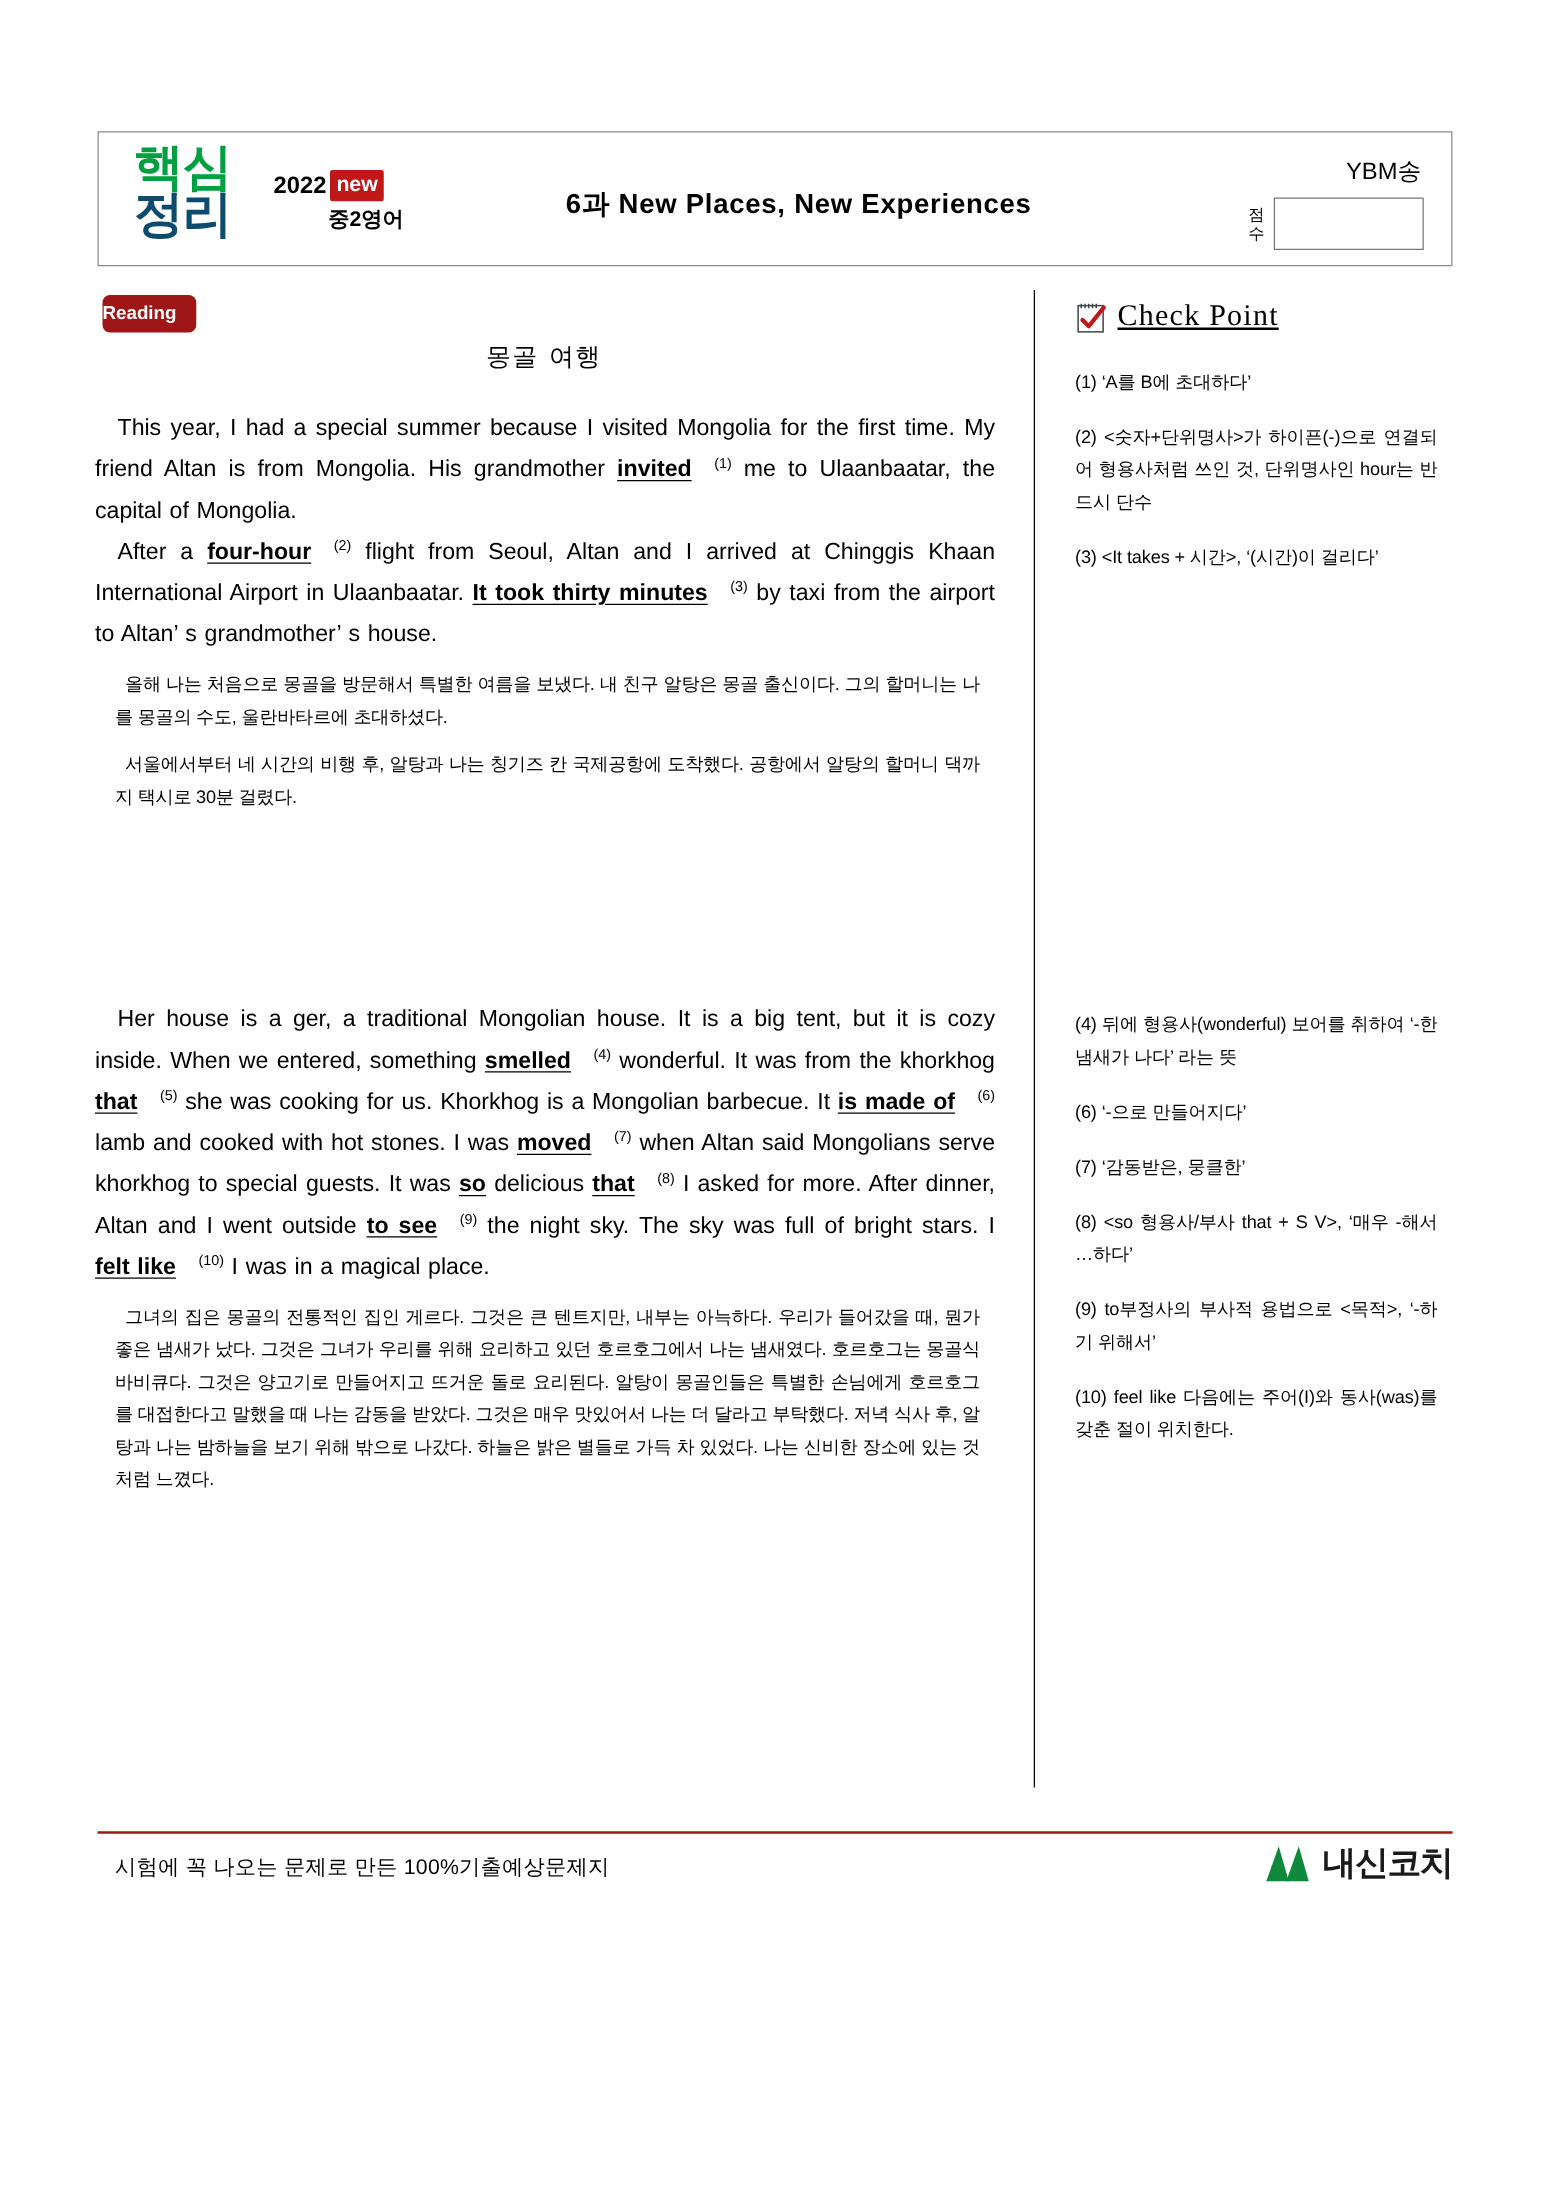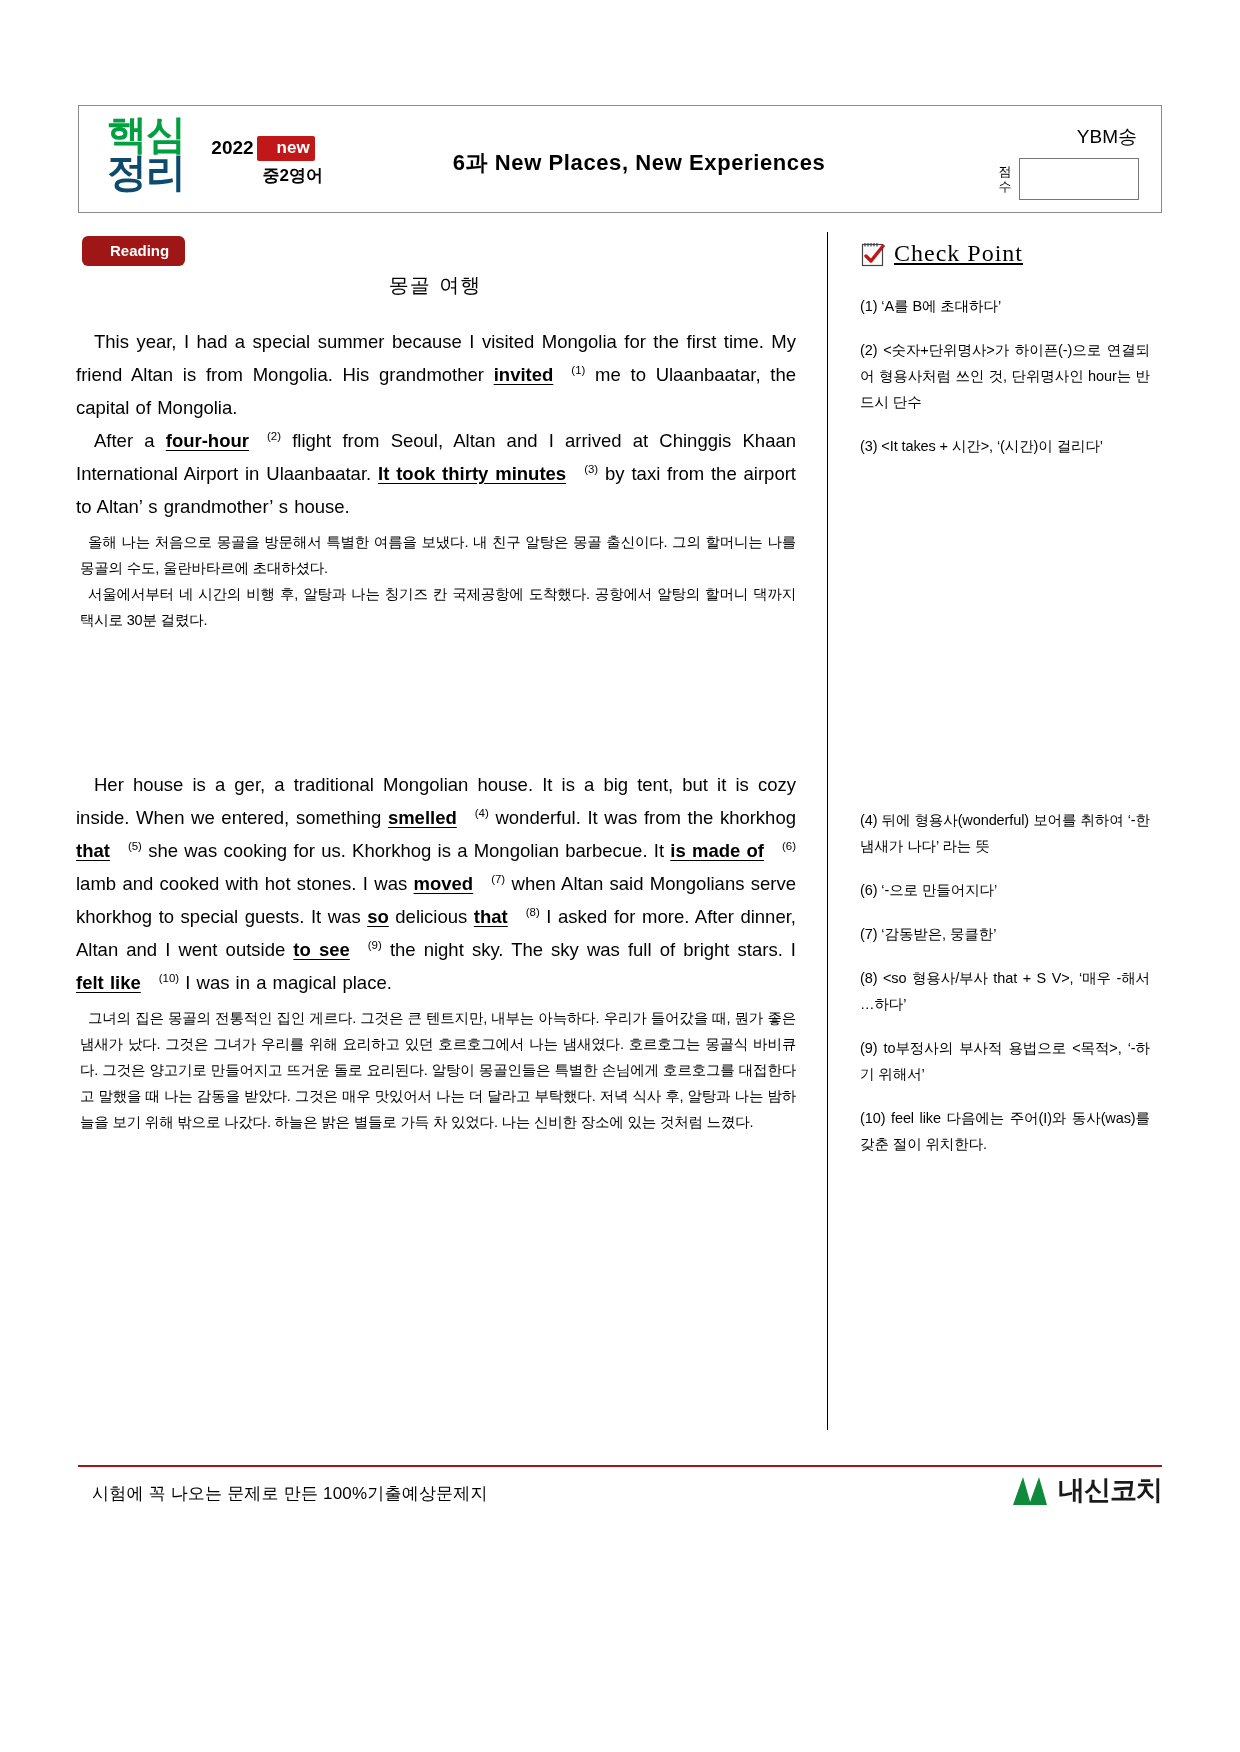--- a/index.html
+++ b/index.html
@@ -80,21 +80,21 @@
     font-weight: 700;
     line-height: 24px;
     white-space: nowrap;
   }
   .badge-new {
     display: inline-block;
     background: #c01818;
     color: #fff;
     font-size: 17px;
     font-weight: 700;
-    padding: 0 5px 1px 20px;
+    padding: 0 5px 1px 5px;
     border-radius: 2px;
     margin-left: 3px;
     vertical-align: 1px;
   }
   .grade-line {
     font-size: 17px;
     font-weight: 700;
     line-height: 26px;
     margin-top: 2px;
     text-align: right;
@@ -158,21 +158,21 @@
     top: 236px;
     width: 750px;
   }
 
   .reading-badge {
     display: inline-block;
     background: #9e1616;
     color: #fff;
     font-size: 15px;
     font-weight: 700;
-    padding: 6px 16px 7px 28px;
+    padding: 6px 16px 7px 0;
     border-radius: 6px;
     margin-left: 22px;
   }
 
   .title-en {
     text-align: center;
     font-size: 20px;
     letter-spacing: 1.5px;
     margin-top: 16px;
     word-spacing: 3px;
@@ -213,21 +213,21 @@
 
   .para-ko {
     font-size: 14.5px;
     line-height: 26px;
     text-align: justify;
     text-align-last: left;
     margin: 6px 14px 0 20px;
     letter-spacing: -0.2px;
   }
   .para-ko p {
-    margin: 0;
+    margin: 12px;
     text-indent: 8px;
   }
 
   .block-1 { margin-top: 26px; }
   .block-2 { margin-top: 0px; }
 
   .spacer-big { height: 135px; }
 
   
   .right-col {

